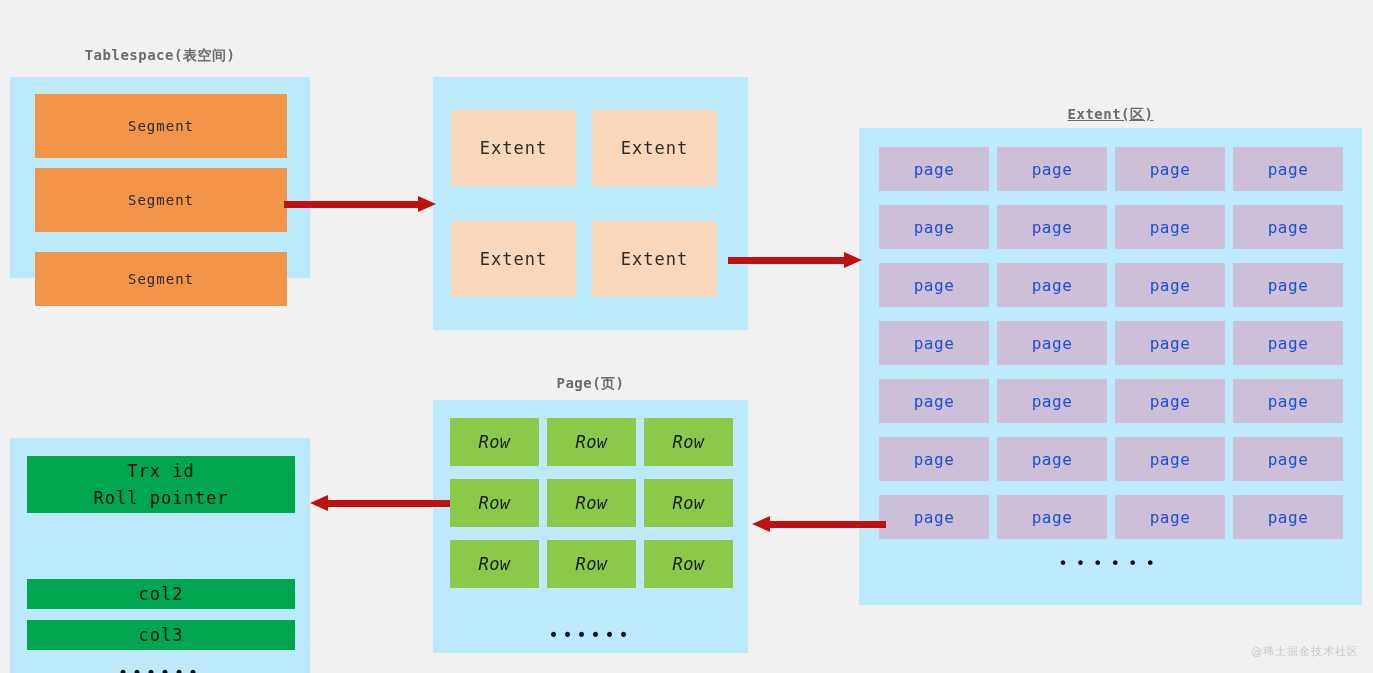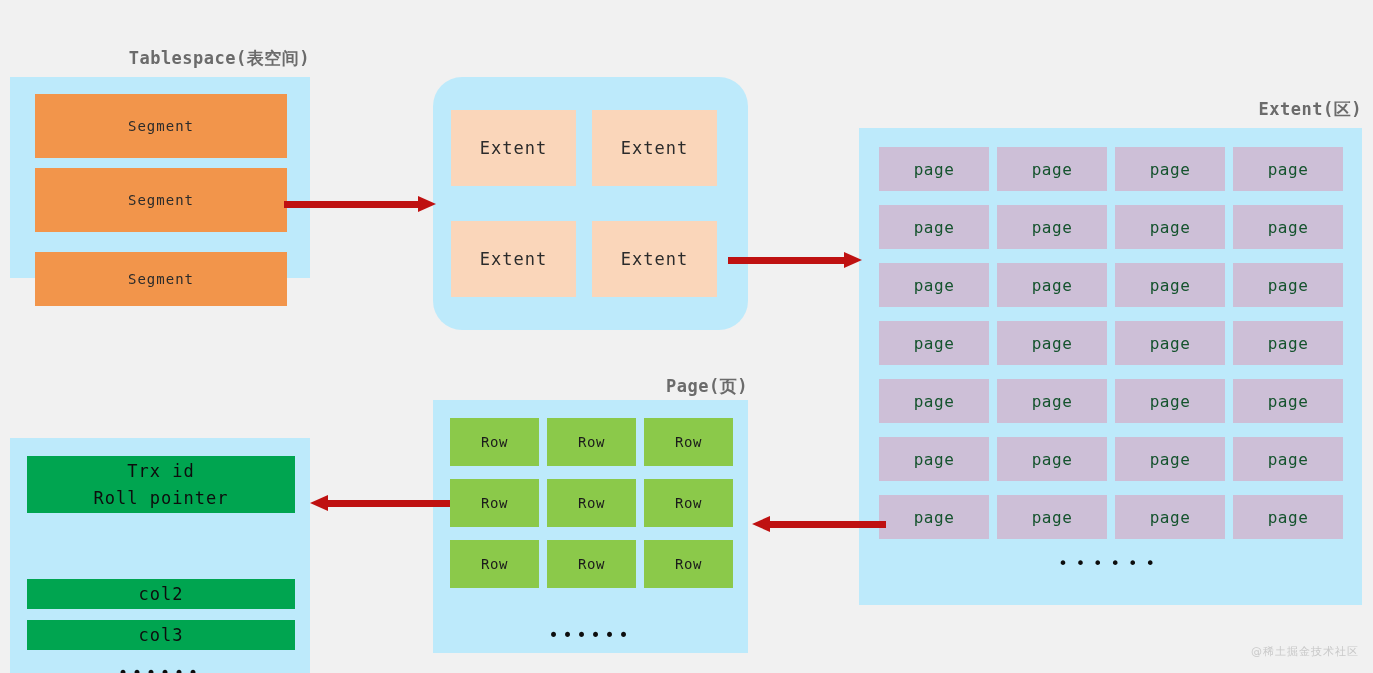--- a/index.html
+++ b/index.html
@@ -25,24 +25,24 @@
   .panel {
     position: absolute;
     background: #bdeafb;
     box-sizing: border-box;
   }
   .panel-title {
     position: absolute;
     color: #6b6b6b;
     font-family: "DejaVu Sans Mono", "Liberation Mono", monospace;
     font-weight: bold;
-    font-size: 17px;
+    font-size: 14px;
     letter-spacing: 0.5px;
     white-space: nowrap;
-    text-align: right;
+    text-align: center;
   }
 
   
   #tablespace-panel {
     left: 10px;
     top: 77px;
     width: 300px;
     height: 201px;
   }
   #tablespace-title {
@@ -65,21 +65,20 @@
   #seg-0 { top: 17px;  height: 64px; }
   #seg-1 { top: 91px;  height: 64px; }
   #seg-2 { top: 175px; height: 54px; }
 
   
   #segment-panel {
     left: 433px;
     top: 77px;
     width: 315px;
     height: 253px;
-    border-radius: 29px;
   }
   #segment-title {
     left: 433px;
     top: 54px;
     width: 315px;
   }
   .extent-block {
     position: absolute;
     width: 125px;
     height: 76px;
@@ -98,37 +97,38 @@
 
   
   #extent-panel {
     left: 859px;
     top: 128px;
     width: 503px;
     height: 477px;
   }
   #extent-title {
     left: 859px;
-    top: 98px;
+    top: 106px;
     width: 503px;
+    text-decoration: underline;
   }
   #page-grid {
     position: absolute;
     left: 20px;
     top: 19px;
     width: 464px;
     display: grid;
     grid-template-columns: repeat(4, 110px);
     grid-auto-rows: 44px;
     column-gap: 8px;
     row-gap: 14px;
   }
   .page-cell {
     background: #cdbfd7;
-    color: #14532d;
+    color: #1d4ed8;
     font-size: 16px;
     display: flex;
     align-items: center;
     justify-content: center;
     letter-spacing: 0.5px;
   }
   .dots {
     position: absolute;
     color: #0d0d0d;
     font-size: 17px;
@@ -200,25 +200,26 @@
     width: 281px;
     display: grid;
     grid-template-columns: repeat(3, 89px);
     grid-auto-rows: 48px;
     column-gap: 8px;
     row-gap: 13px;
   }
   .rowcell {
     background: #8bc94a;
     color: #1b1b1b;
-    font-size: 14px;
+    font-size: 17px;
     display: flex;
     align-items: center;
     justify-content: center;
     letter-spacing: 0.5px;
+    font-style: italic;
   }
   #pagebox-dots {
     left: 0;
     top: 225px;
     width: 315px;
   }
 
   
   .arrow {
     position: absolute;

